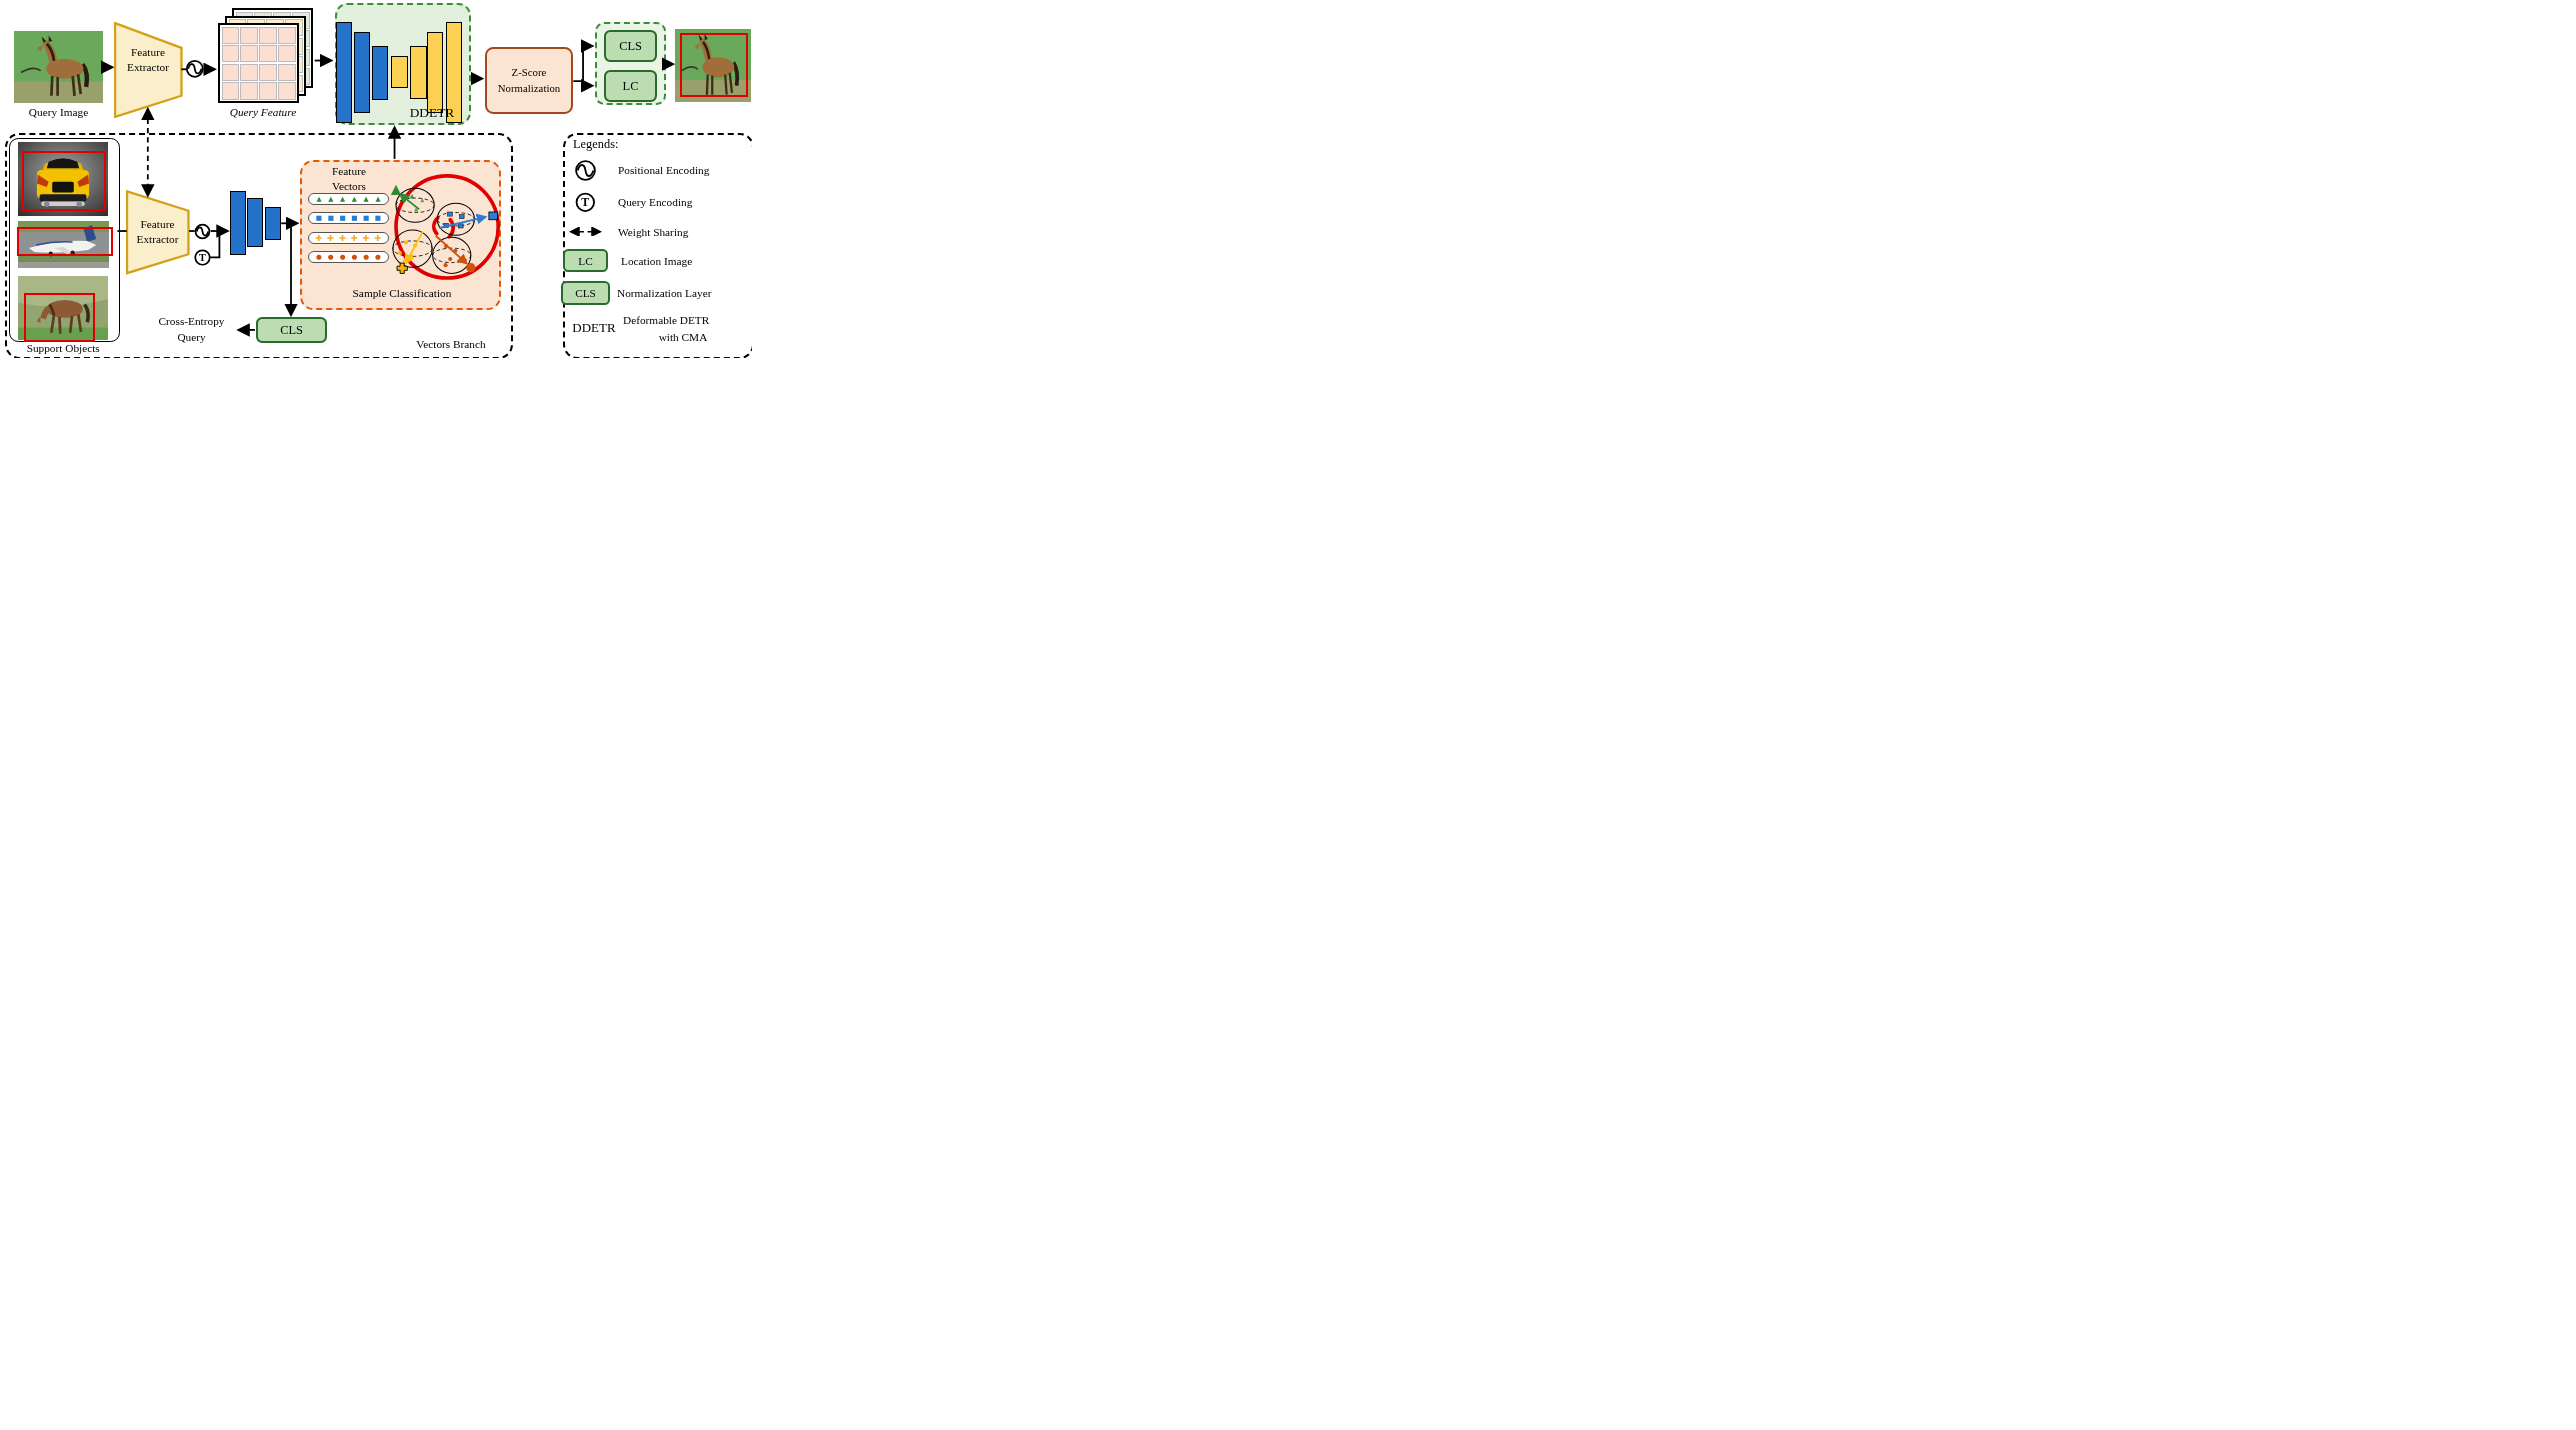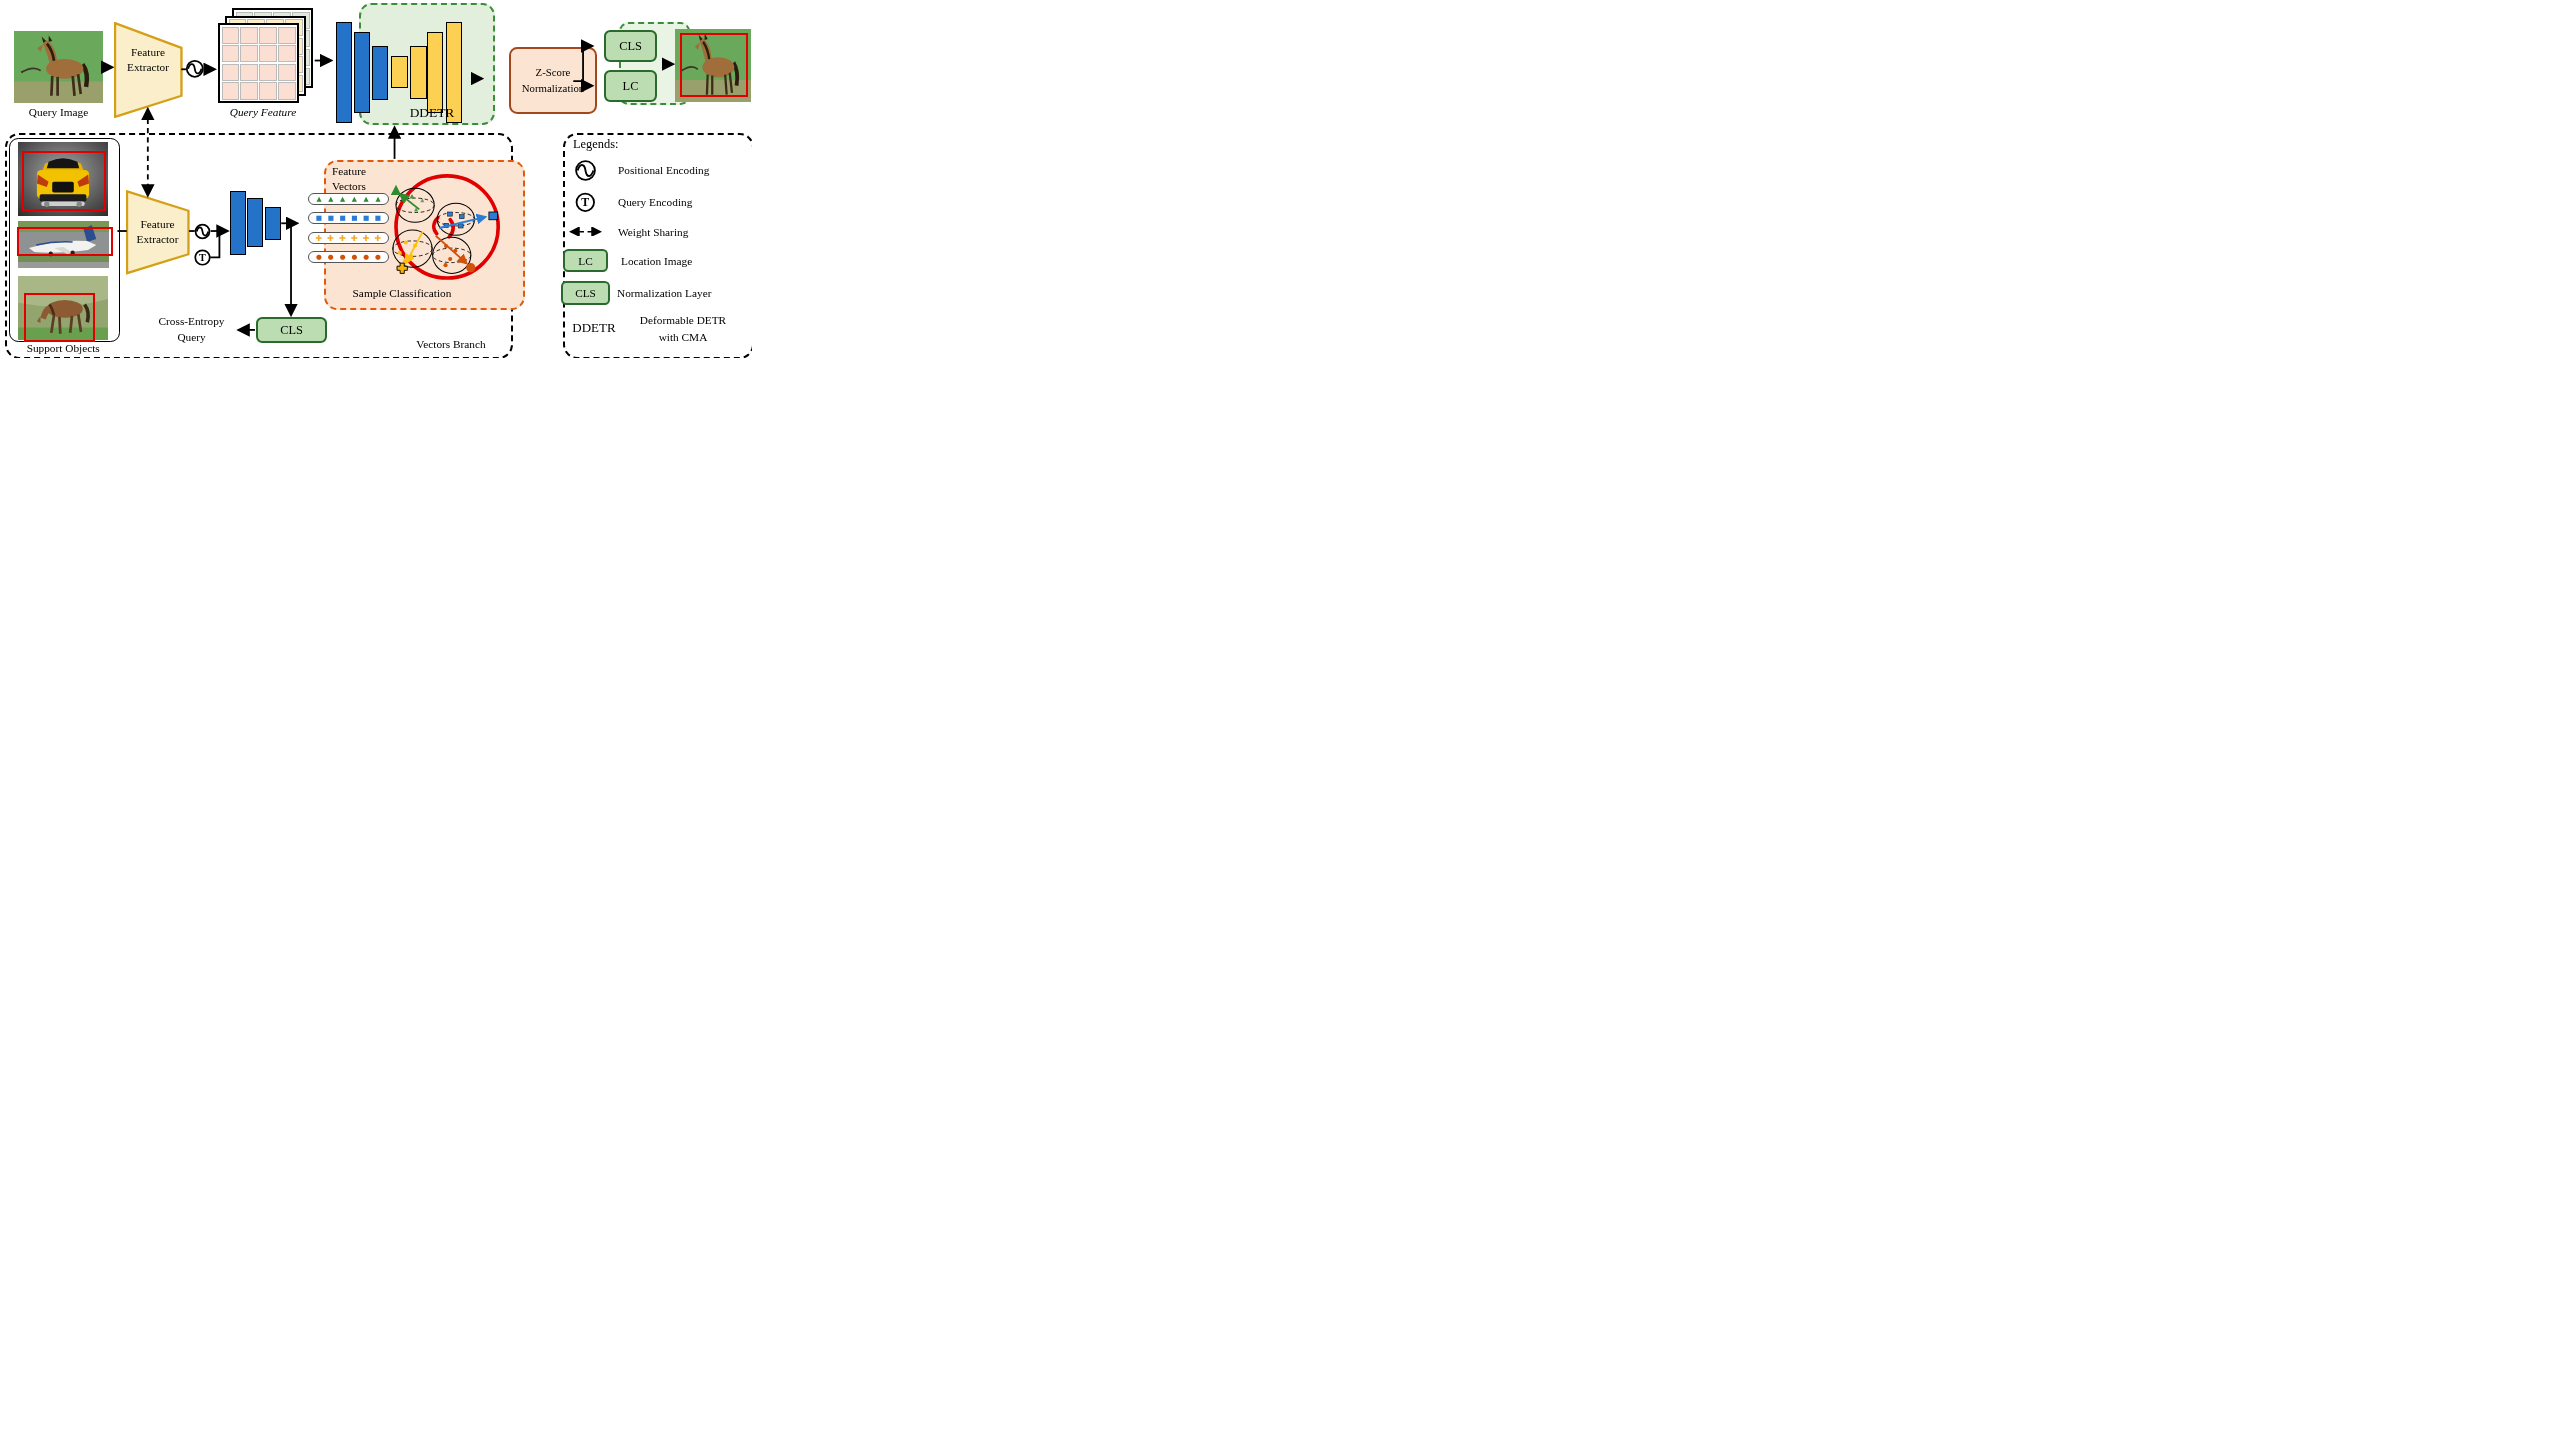--- a/index.html
+++ b/index.html
@@ -23,21 +23,21 @@
   .bbox{position:absolute;border:2.1px solid var(--bbox_red);}
   .dashed-black{position:absolute;border:2.1px dashed #000;border-radius:14.4px;}
   .solid-black{position:absolute;border:1.8px solid #000;border-radius:9.3px;}
   .bar{position:absolute;border:1.5px solid #000;box-sizing:border-box;}
   .qf-frame{position:absolute;border:2.1px solid #000;background:#fff;box-sizing:border-box;}
   .qf-grid{display:grid;width:100%;height:100%;grid-template-columns:repeat(4,1fr);
            grid-template-rows:repeat(4,1fr);gap:1.5px;padding:1.5px;box-sizing:border-box;}
   .qf-grid div{border:0.5px solid #bbb;}
   .fe-shape{position:absolute;}
   .fe-text{position:absolute;font-size:11.3px;line-height:1.3;}
-  .roundbox{position:absolute;box-sizing:border-box;margin-left:24px;}
+  .roundbox{position:absolute;box-sizing:border-box;}
   .ddetr-box{background:var(--ddetr_fill);border:2.3px dashed var(--ddetr_border);border-radius:12.4px;}
   .zscore-box{background:var(--zscore_fill);border:2.6px solid var(--zscore_border);border-radius:8.2px;font-size:10.8px;line-height:1.45;}
   .heads-panel{background:var(--heads_panel_fill);border:2.1px dashed var(--ddetr_border);border-radius:9.3px;}
   .head-box{position:absolute;background:var(--head_fill);border:2.1px solid var(--head_border);
             border-radius:6.2px;font-size:12.4px;box-sizing:border-box;}
   .sample-box{background:var(--sample_fill);border:2.3px dashed var(--sample_border);border-radius:13.4px;}
   .pill{position:absolute;background:#fff;border:0.8px solid #555;border-radius:515px;
         display:flex;align-items:center;justify-content:space-around;padding:0 4.1px;box-sizing:border-box;}
   .fv-icon{font-family:"DejaVu Sans",sans-serif;line-height:1;}
   .legend-icon-cell{position:absolute;display:flex;align-items:center;justify-content:center;}
@@ -112,21 +112,21 @@
   </div>
   <div class="legend-label" style="left:618px;top:226px;">Weight Sharing</div>
 
   <div class="legend-headbox abs" style="left:563px;top:249px;width:45px;height:23px;">LC</div>
   <div class="legend-label" style="left:621px;top:255px;">Location Image</div>
 
   <div class="legend-headbox abs" style="left:561px;top:281px;width:49px;height:24px;">CLS</div>
   <div class="legend-label" style="left:617px;top:287px;">Normalization Layer</div>
 
   <div class="lbl" style="left:565px;top:320px;width:58px;font-size:13px;text-align:center;">DDETR</div>
-  <div class="lbl" style="left:623px;top:314px;width:120px;font-size:11.3px;text-align:center;">Deformable DETR</div>
+  <div class="lbl" style="left:623px;top:314px;width:120px;font-size:11.3px;">Deformable DETR</div>
   <div class="lbl" style="left:623px;top:331px;width:120px;font-size:11.3px;text-align:center;">with CMA</div>
 
   <div class="photo" style="left:14px;top:31px;width:89px;height:72px;">
     <svg viewBox="0 0 100 80" preserveAspectRatio="none">
         <use href="#horse-sym"></use>
       </svg>
   </div>
   <div class="lbl" style="left:14px;top:106px;width:89px;font-size:11.3px;text-align:center;">Query Image</div>
 
   <svg class="fe-shape" style="left:114px;top:22px;" width="69" height="96" viewBox="0 0 134 186">

